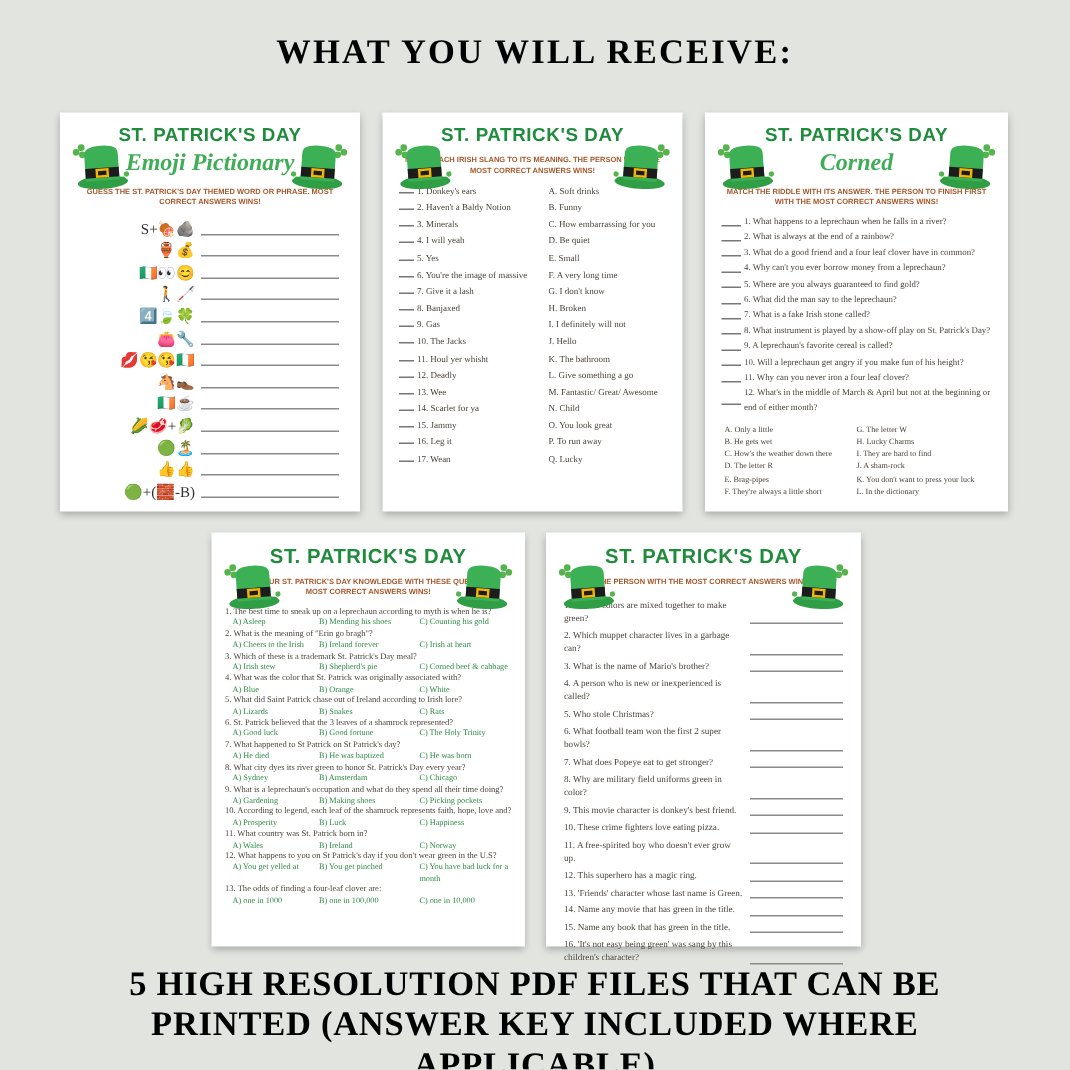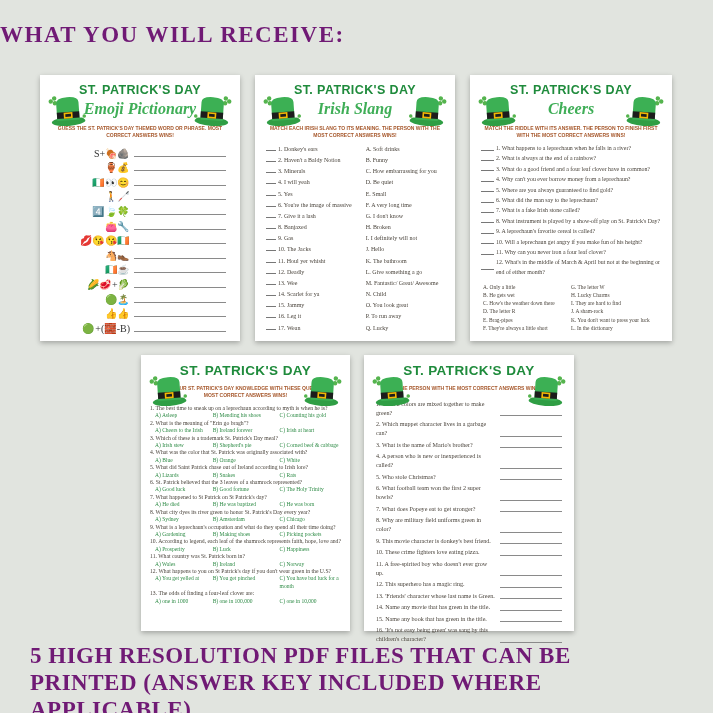--- a/index.html
+++ b/index.html
@@ -1,20 +1,20 @@
 <!DOCTYPE html>
 <html><head>
 <meta charset="utf-8">
 <style>
   html,body{margin:0;padding:0;background:#e1e4df;}
   #canvas{position:relative;width:713px;height:713px;background:#e1e4df;overflow:hidden;
           font-family:"Liberation Serif",serif;}
-  .big-caption{position:absolute;left:0;right:0;
+  .big-caption{position:absolute;left:0;right:0;text-align:center;
 (
-)          font-family:"DejaVu Sans",sans-serif;font-weight:bold;color:#701a75;}
+)          font-family:"DejaVu Sans",sans-serif;font-weight:bold;color:#000000;}
   #header-caption{top:22px;font-size:23px;letter-spacing:1.5px;}
   #footer-caption{top:642px;font-size:23px;line-height:27px;letter-spacing:.5px;padding:0 30px;}
 
   .sheet{position:absolute;background:#ffffff;box-shadow:0 2px 5px rgba(0,0,0,.28);}
   #sheet-emoji{left:40px;top:75px;width:200px;height:266px;}
   #sheet-slang{left:255px;top:75px;width:200px;height:266px;}
   #sheet-riddles{left:470px;top:75px;width:202px;height:266px;}
   #sheet-pot{left:141px;top:355px;width:209px;height:276px;}
   #sheet-green{left:364px;top:355px;width:210px;height:276px;}
 
@@ -174,21 +174,20 @@
 
   <div class="sheet" id="sheet-slang">
     <div class="sheet-head">
       <svg class="hat left">
           <use href="#hat-sym"></use>
         </svg>
       <svg class="hat right">
           <use href="#hat-sym"></use>
         </svg>
       <div class="sheet-title">ST. PATRICK'S DAY</div>
-      <div class="sheet-script">Irish Slang</div>
       <div class="sheet-instr">MATCH EACH IRISH SLANG TO ITS MEANING. THE PERSON WITH THE MOST CORRECT ANSWERS WINS!</div>
     </div>
     <div class="slang-cols">
       <div class="col-terms">
 
           <div class="slang-item"><span class="pre-blank"></span><span>1.</span> <span>Donkey's ears</span></div>
 
           <div class="slang-item"><span class="pre-blank"></span><span>2.</span> <span>Haven't a Baldy Notion</span></div>
 
           <div class="slang-item"><span class="pre-blank"></span><span>3.</span> <span>Minerals</span></div>
@@ -262,21 +261,21 @@
 
   <div class="sheet" id="sheet-riddles">
     <div class="sheet-head">
       <svg class="hat left">
           <use href="#hat-sym"></use>
         </svg>
       <svg class="hat right">
           <use href="#hat-sym"></use>
         </svg>
       <div class="sheet-title">ST. PATRICK'S DAY</div>
-      <div class="sheet-script">Cheers</div>
+      <div class="sheet-script">Corned</div>
       <div class="sheet-instr">MATCH THE RIDDLE WITH ITS ANSWER. THE PERSON TO FINISH FIRST WITH THE MOST CORRECT ANSWERS WINS!</div>
     </div>
     <div class="riddle-list">
 
         <div class="ritem">
           <span class="pre-blank"></span>
           <span class="rtext"><span>1.</span> <span>What happens to a leprechaun when he falls in a river?</span></span>
         </div>
 
         <div class="ritem">

